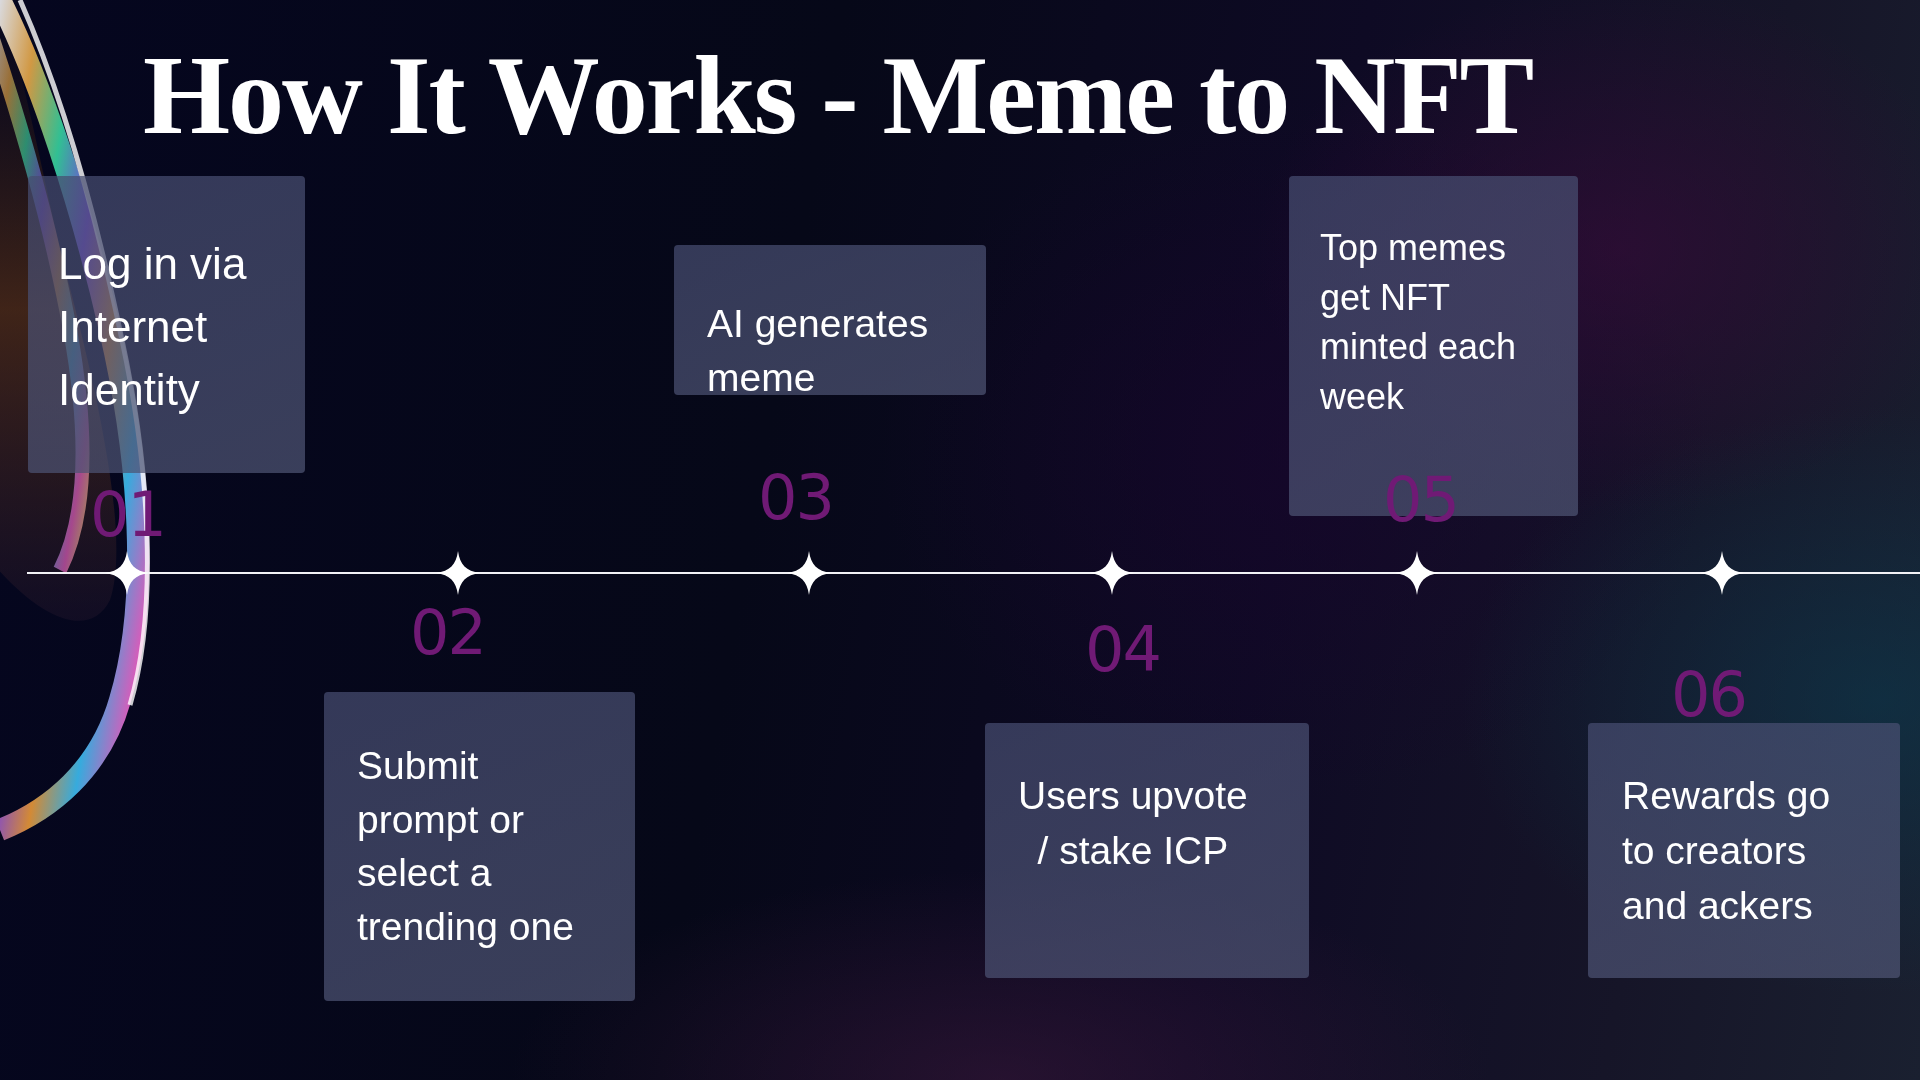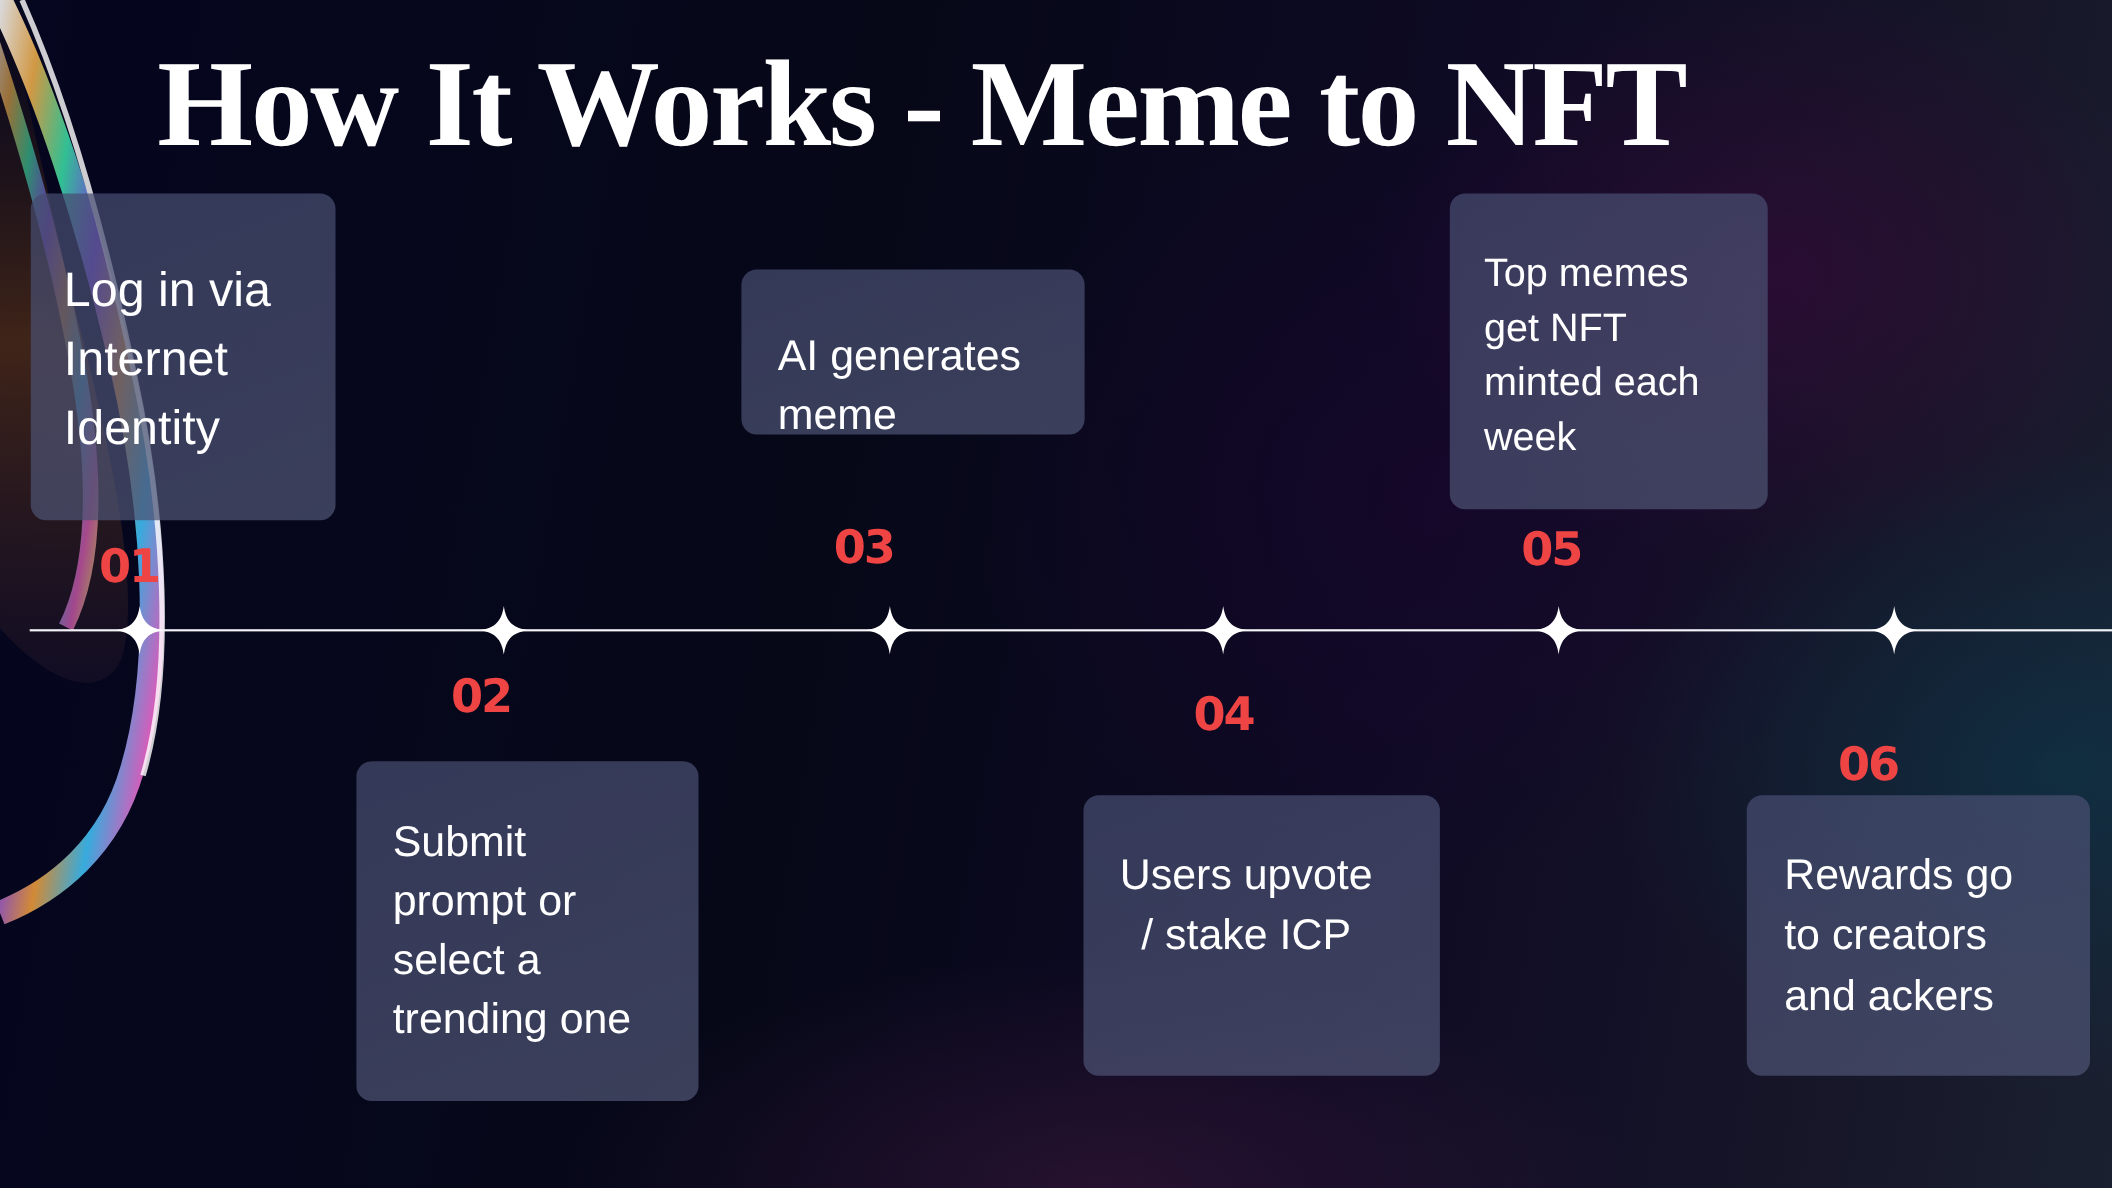--- a/index.html
+++ b/index.html
@@ -23,35 +23,35 @@
   }
   .timeline-line {
     position: absolute; left: 27px; right: 0; top: 572px; height: 2px;
     background: #f2f2f6;
   }
   .star {
     position: absolute; width: 44px; height: 44px; margin-left: -22px; margin-top: -22px;
     top: 573px;
   }
   .card {
-    position: absolute; border-radius: 14px;
+    position: absolute; border-radius: 4px;
     background: linear-gradient(160deg, rgba(70,76,112,0.72), rgba(78,84,115,0.72));
     box-sizing: border-box;
     padding-left: 40px;
   }
   .card-text {
     position: absolute; color: #ffffff;
     font-family: "Liberation Sans", sans-serif; font-weight: normal;
     white-space: pre-line;
   }
   .step-num {
     position: absolute;
-    font-family: "DejaVu Sans", sans-serif; font-weight: bold;
-    font-size: 42px; line-height: 70px; letter-spacing: -2px;
-    color: #ef4444; white-space: nowrap;
+    font-family: "DejaVu Sans", sans-serif; font-weight: normal;
+    font-size: 62px; line-height: 70px; letter-spacing: -2px;
+    color: #701a75; white-space: nowrap;
   }
 </style>
 </head>
 <body>
 
 <svg class="bubble" viewBox="0 0 200 900" xmlns="http://www.w3.org/2000/svg">
   <defs>
     <linearGradient id="irid" x1="0" y1="0" x2="1" y2="1">
       <stop offset="0" stop-color="#ffffff"></stop>
       <stop offset="0.15" stop-color="#f5b24a"></stop>
@@ -117,21 +117,21 @@
 meme</div>
 </div>
 <div class="step-num" style="left:758px; top:463px;">03</div>
 
 <div class="step-num" style="left:1085px; top:615px;">04</div>
 <div class="card" style="left:985px; top:723px; width:324px; height:255px;text-align:center;">
   <div class="card-text" style="left:33px; top:45px; font-size:39px; line-height:55px;">Users upvote
 / stake ICP</div>
 </div>
 
-<div class="card" style="left:1318px; top:176px; width:289px; height:287px;">
+<div class="card" style="left:1289px; top:176px; width:289px; height:340px;">
   <div class="card-text" style="left:31px; top:47px; font-size:36px; line-height:49.5px;">Top memes
 get NFT
 minted each
 week</div>
 </div>
 <div class="step-num" style="left:1383px; top:465px;">05</div>
 
 <div class="step-num" style="left:1671px; top:660px;">06</div>
 <div class="card" style="left:1588px; top:723px; width:312px; height:255px;">
   <div class="card-text" style="left:34px; top:45px; font-size:39px; line-height:55px;">Rewards go

